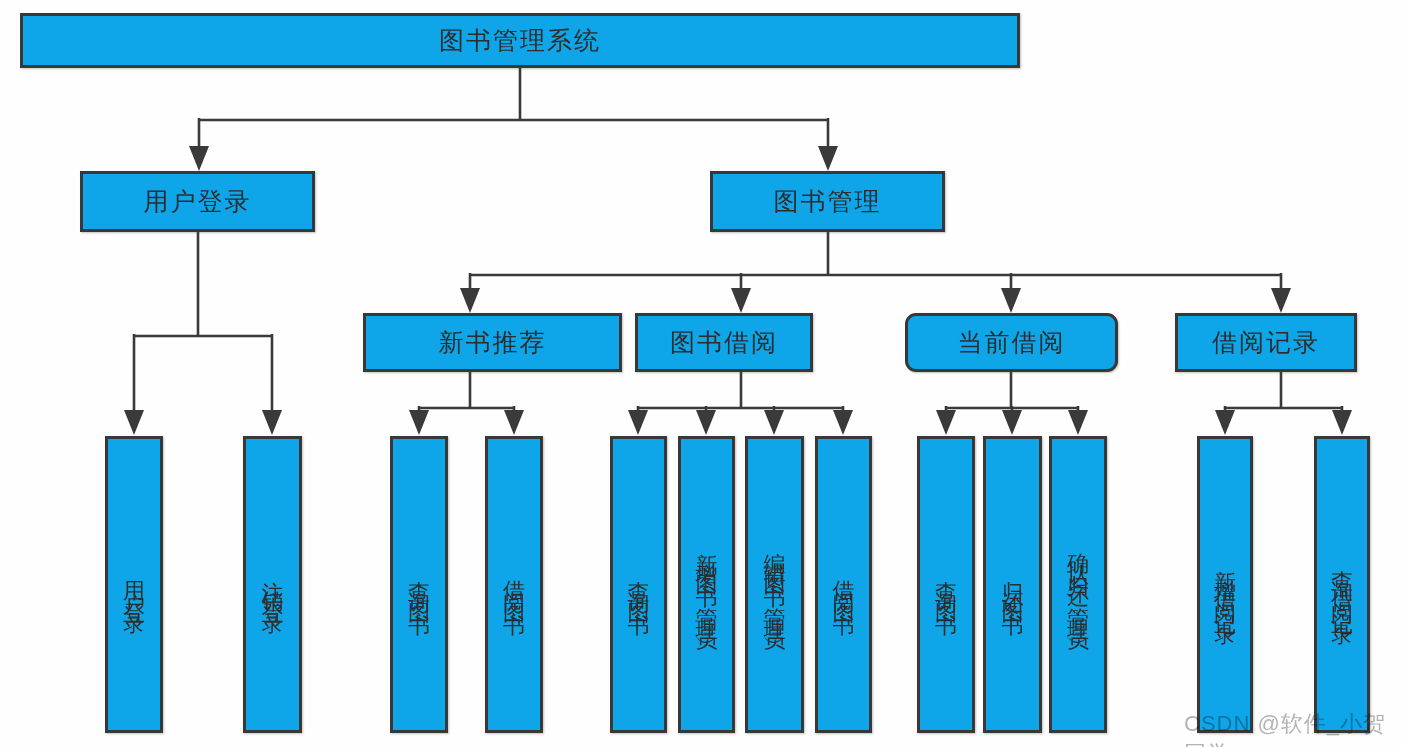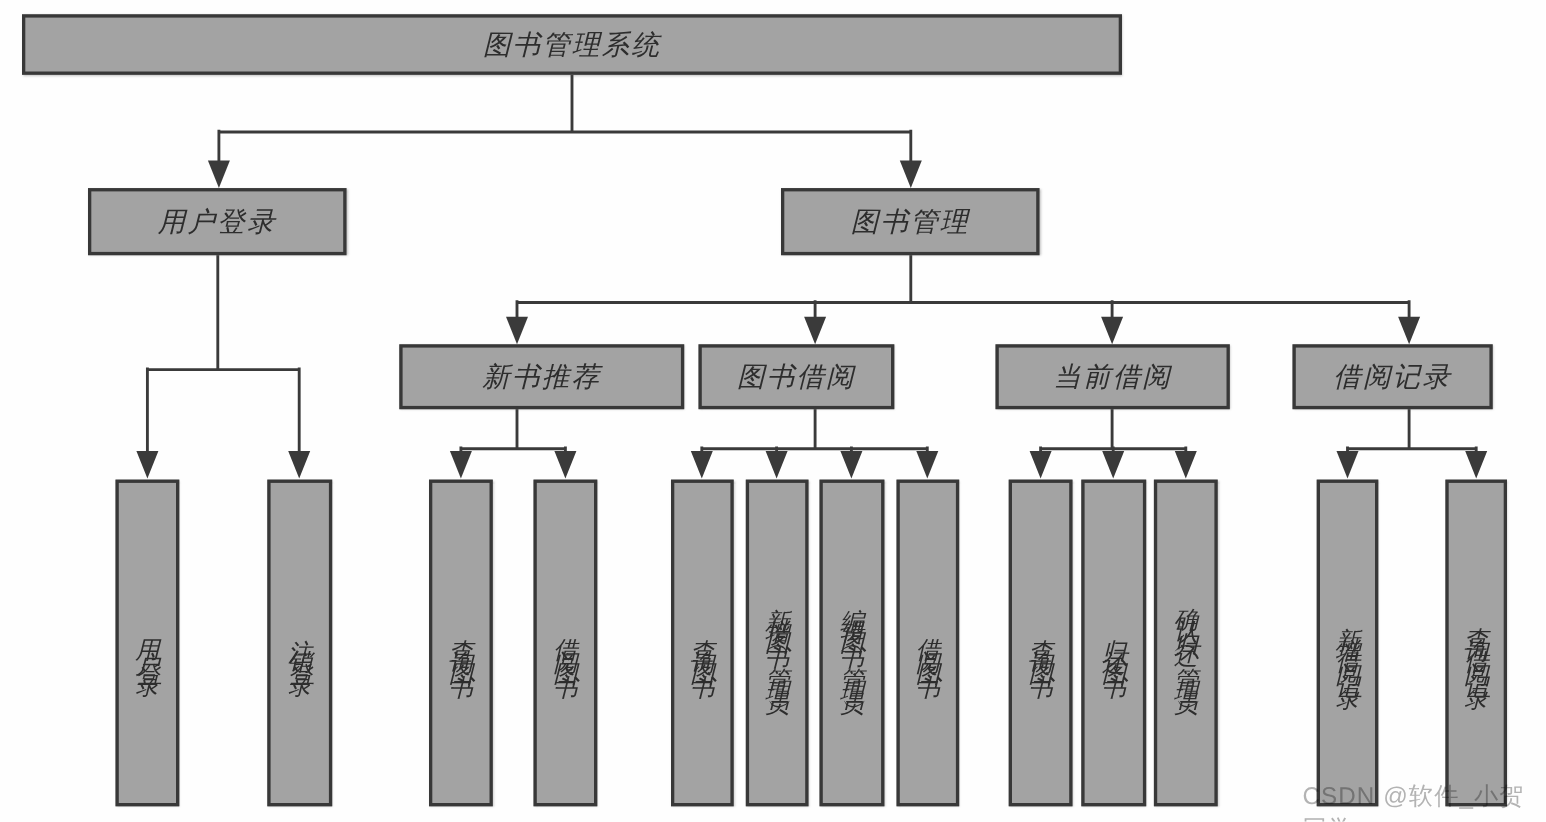--- a/index.html
+++ b/index.html
@@ -14,32 +14,31 @@
     background: #fefefe;
     overflow: hidden;
   }
   .wires {
     position: absolute;
     left: 0; top: 0;
     width: 1405px; height: 747px;
   }
   .node {
     position: absolute;
-    background: #a3a3a3;
+    background: #0ea5e9;
     border: 3px solid #383838;
     box-shadow: 1px 1px 2px rgba(80,80,80,0.35);
     display: flex;
     align-items: center;
     justify-content: center;
     color: #2d2d2d;
     font-size: 25px;
     letter-spacing: 2px;
     box-sizing: border-box;
     white-space: nowrap;
-    font-style: italic;
   }
   .leaf {
     writing-mode: vertical-rl;
     text-orientation: mixed;
     font-size: 22px;
     letter-spacing: 11px;
     line-height: 1;
     white-space: nowrap;
   }
   .watermark {
@@ -91,21 +90,21 @@
     </g>
   </svg>
 
   <div class="node" style="left:20px; top:13px; width:1000px; height:55px;">图书管理系统</div>
 
   <div class="node" style="left:80px; top:171px; width:235px; height:61px;">用户登录</div>
   <div class="node" style="left:710px; top:171px; width:235px; height:61px;">图书管理</div>
 
   <div class="node" style="left:363px; top:313px; width:259px; height:59px;">新书推荐</div>
   <div class="node" style="left:635px; top:313px; width:178px; height:59px;">图书借阅</div>
-  <div class="node" style="left:905px; top:313px; width:213px; height:59px;">当前借阅</div>
+  <div class="node" style="left:905px; top:313px; width:213px; height:59px;border-radius:11px;">当前借阅</div>
   <div class="node" style="left:1175px; top:313px; width:182px; height:59px;">借阅记录</div>
 
   <div class="node leaf" style="left:105px; top:436px; width:58px; height:297px;">用户登录</div>
   <div class="node leaf" style="left:243px; top:436px; width:59px; height:297px;">注销登录</div>
 
   <div class="node leaf" style="left:390px; top:436px; width:58px; height:297px;">查询图书</div>
   <div class="node leaf" style="left:485px; top:436px; width:58px; height:297px;">借阅图书</div>
 
   <div class="node leaf" style="left:610px; top:436px; width:57px; height:297px;">查询图书</div>
   <div class="node leaf" style="left:678px; top:436px; width:57px; height:297px;">新增图书（管理员）</div>

